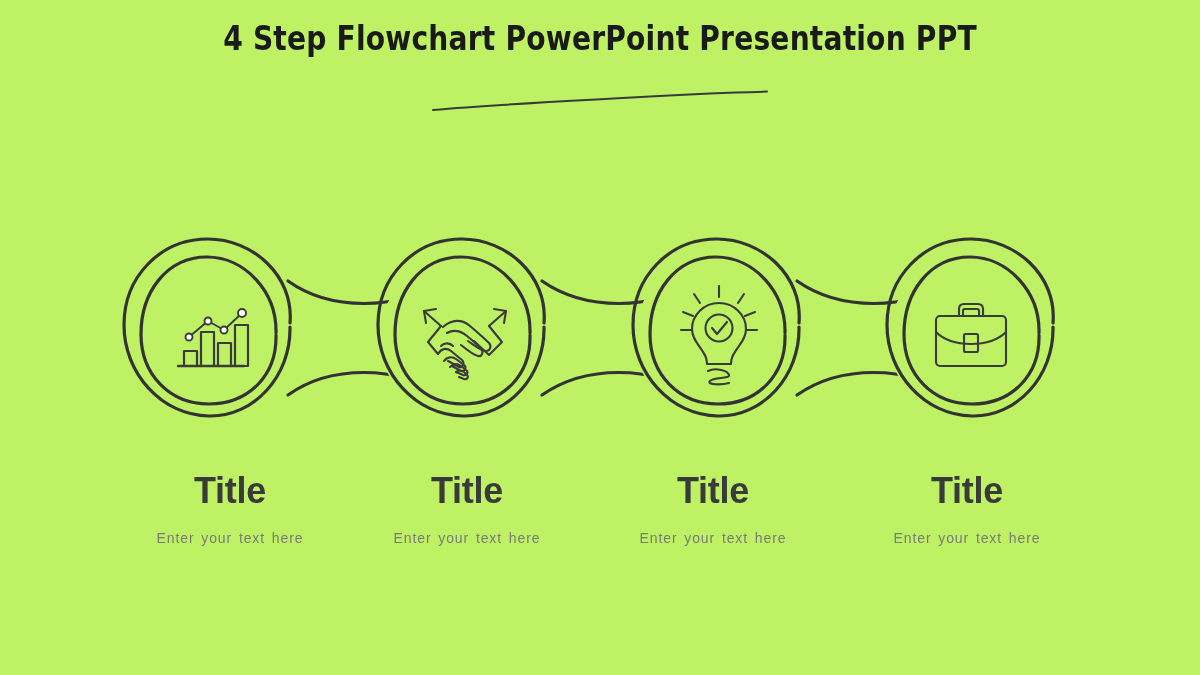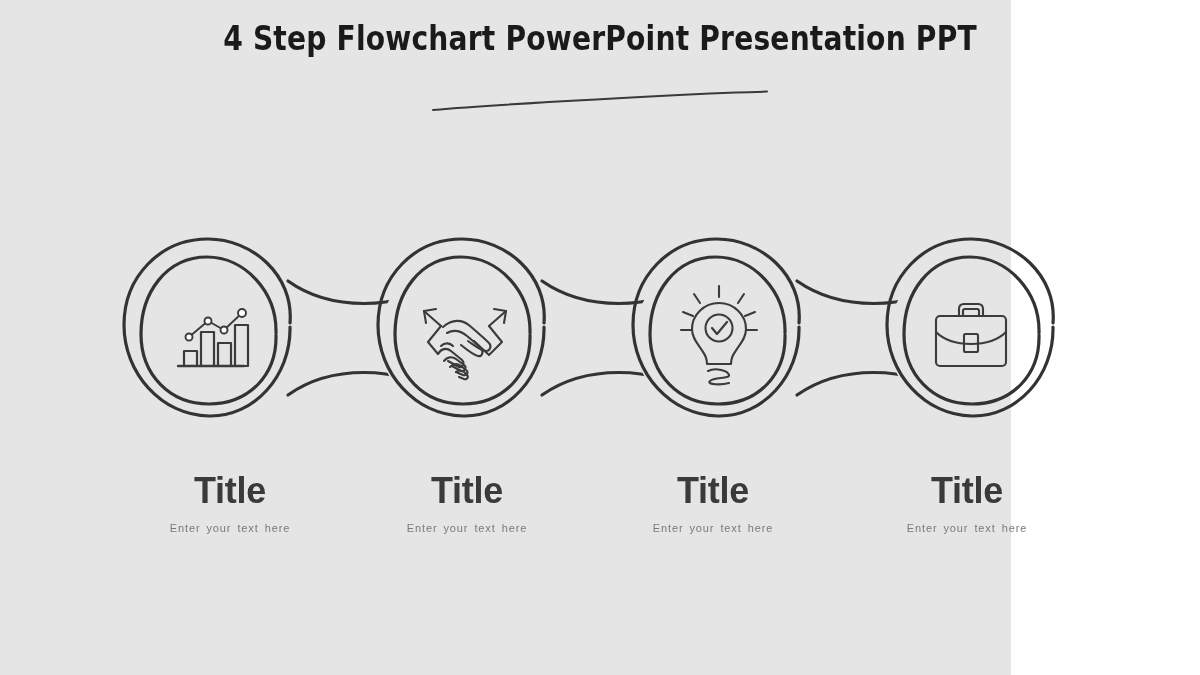--- a/index.html
+++ b/index.html
@@ -4,22 +4,22 @@
 <style>
   * { margin:0; padding:0; box-sizing:border-box; }
   html, body {
     width:1200px; height:675px;
     background:#ffffff;
     font-family:"Liberation Sans", sans-serif;
     overflow:hidden;
   }
   #slide {
     position:relative;
-    width:1011px; height:675px;
-    background:#e5e5e5;
+    width:1200px; height:675px;
+    background:#bef264;
   }
 
   
   #title-block {
     position:absolute;
     left:0; top:18px;
     width:1200px;
     text-align:center;
   }
   #page-title {
@@ -58,22 +58,22 @@
     text-align:center;
   }
   .caption-title {
     font-size:36px;
     font-weight:bold;
     color:#3a3a3a;
     line-height:1.05;
     letter-spacing:-0.3px;
   }
   .caption-sub {
-    margin-top:12px;
-    font-size:11px;
+    margin-top:20px;
+    font-size:14px;
     color:#7a7a7a;
     letter-spacing:0.9px;
     word-spacing:2px;
   }
   .c1 { left:115px; }
   .c2 { left:352px; }
   .c3 { left:598px; }
   .c4 { left:852px; }
 </style>
 </head>

